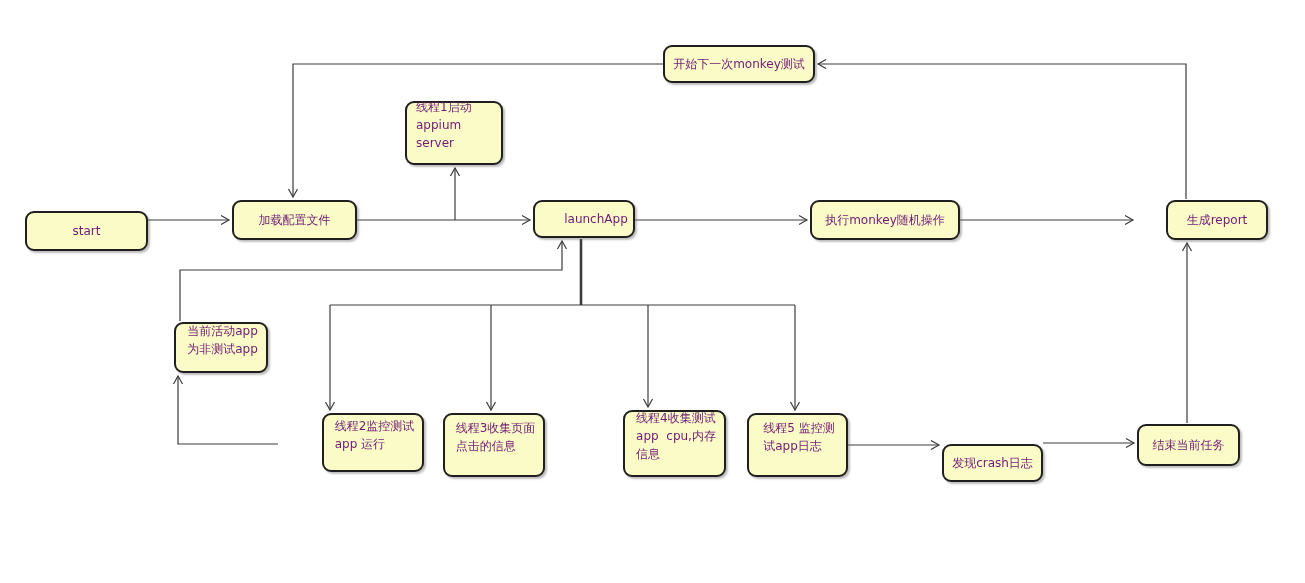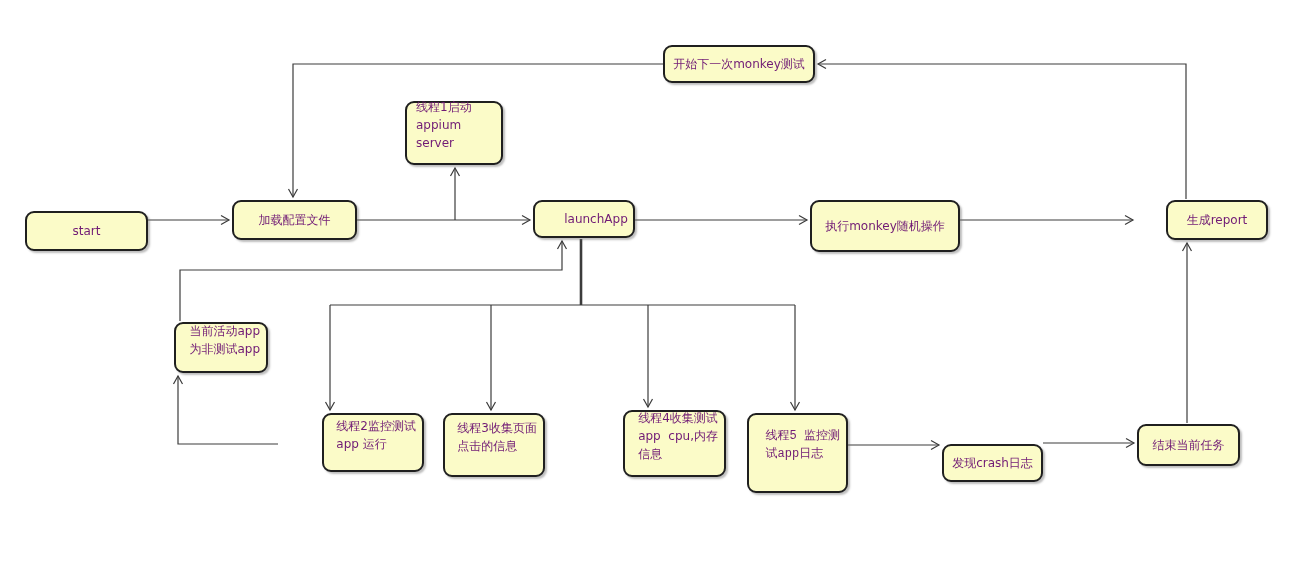--- a/index.html
+++ b/index.html
@@ -17,36 +17,36 @@
     background:#fbfbc8;
     border:2px solid #1f1f1f;
     border-radius:9px;
     display:flex;
     align-items:center;
     justify-content:center;
     font-size:12px;
     color:#701a75;
     box-shadow:2px 2px 2px rgba(110,110,110,0.45);
   }
-  .node.left{justify-content:flex-end;text-align:left;padding:4px 6px 20px 9px;}
+  .node.left{justify-content:center;text-align:left;padding:4px 6px 20px 9px;}
   .lbl{white-space:pre-wrap;line-height:1.5;}
 
   
   #n-start       {left:25px;  top:211px; width:123px; height:40px;}
   #n-load-config {left:232px; top:200px; width:125px; height:40px;}
   #n-thread1     {left:405px; top:101px; width:98px;  height:64px;}
   #n-launch-app  {left:533px; top:200px; width:102px; height:38px;padding-left:24px;}
-  #n-monkey-ops  {left:810px; top:200px; width:150px; height:52px;}
+  #n-monkey-ops  {left:810px; top:200px; width:150px; height:40px;}
   #n-gen-report  {left:1136px;top:200px; width:102px; height:40px;margin-left:30px;}
   #n-next-monkey {left:663px; top:45px;  width:152px; height:38px;}
   #n-current-app {left:133px; top:322px; width:94px;  height:51px;margin-left:41px;}
   #n-thread2     {left:278px; top:413px; width:102px; height:59px;margin-left:44px;}
   #n-thread3     {left:443px; top:413px; width:102px; height:64px;}
   #n-thread4     {left:595px; top:410px; width:103px; height:67px;margin-left:28px;}
-  #n-thread5     {left:747px; top:413px; width:101px; height:80px;font-family:Liberation Mono, monospace;}
+  #n-thread5     {left:747px; top:413px; width:101px; height:64px;}
   #n-crash-log   {left:942px; top:424px; width:101px; height:38px;margin-top:20px;}
   #n-end-task    {left:1137px;top:424px; width:103px; height:42px;}
 </style>
 </head>
 <body>
 
 <div class="canvas">
 
   <svg id="edge-layer" width="1305" height="583" viewBox="0 0 1305 583" xmlns="http://www.w3.org/2000/svg">
     <defs>

